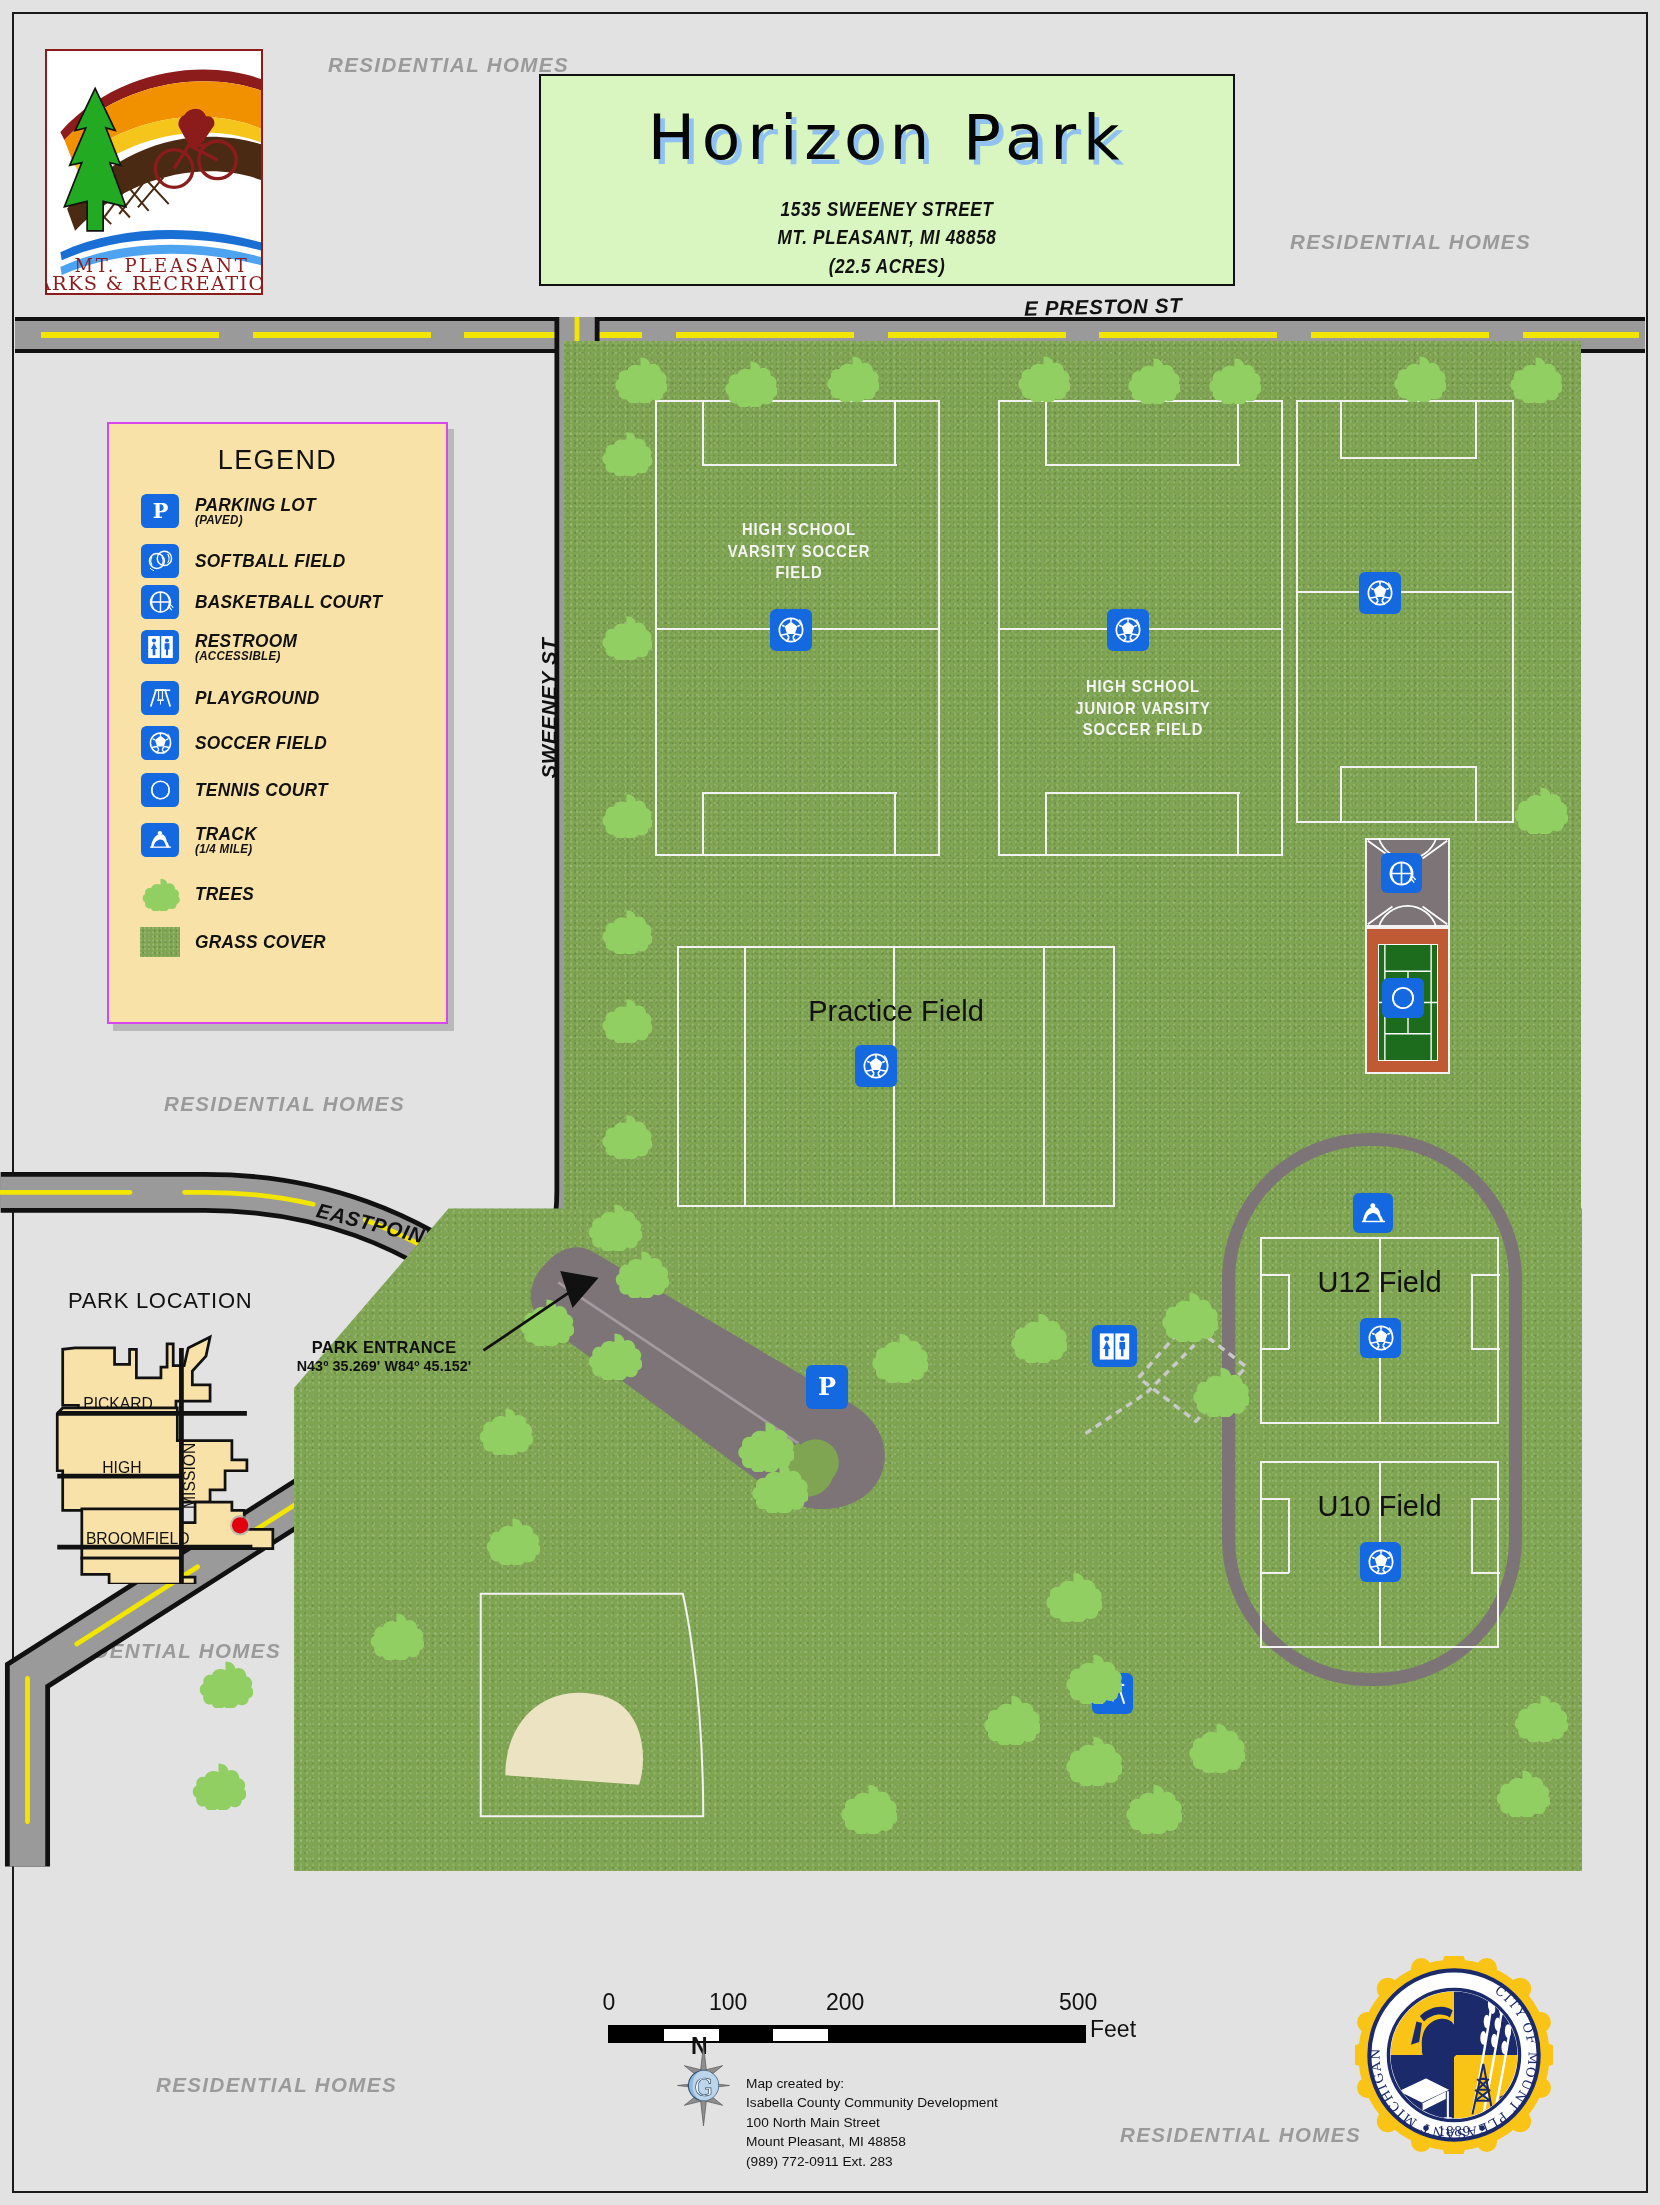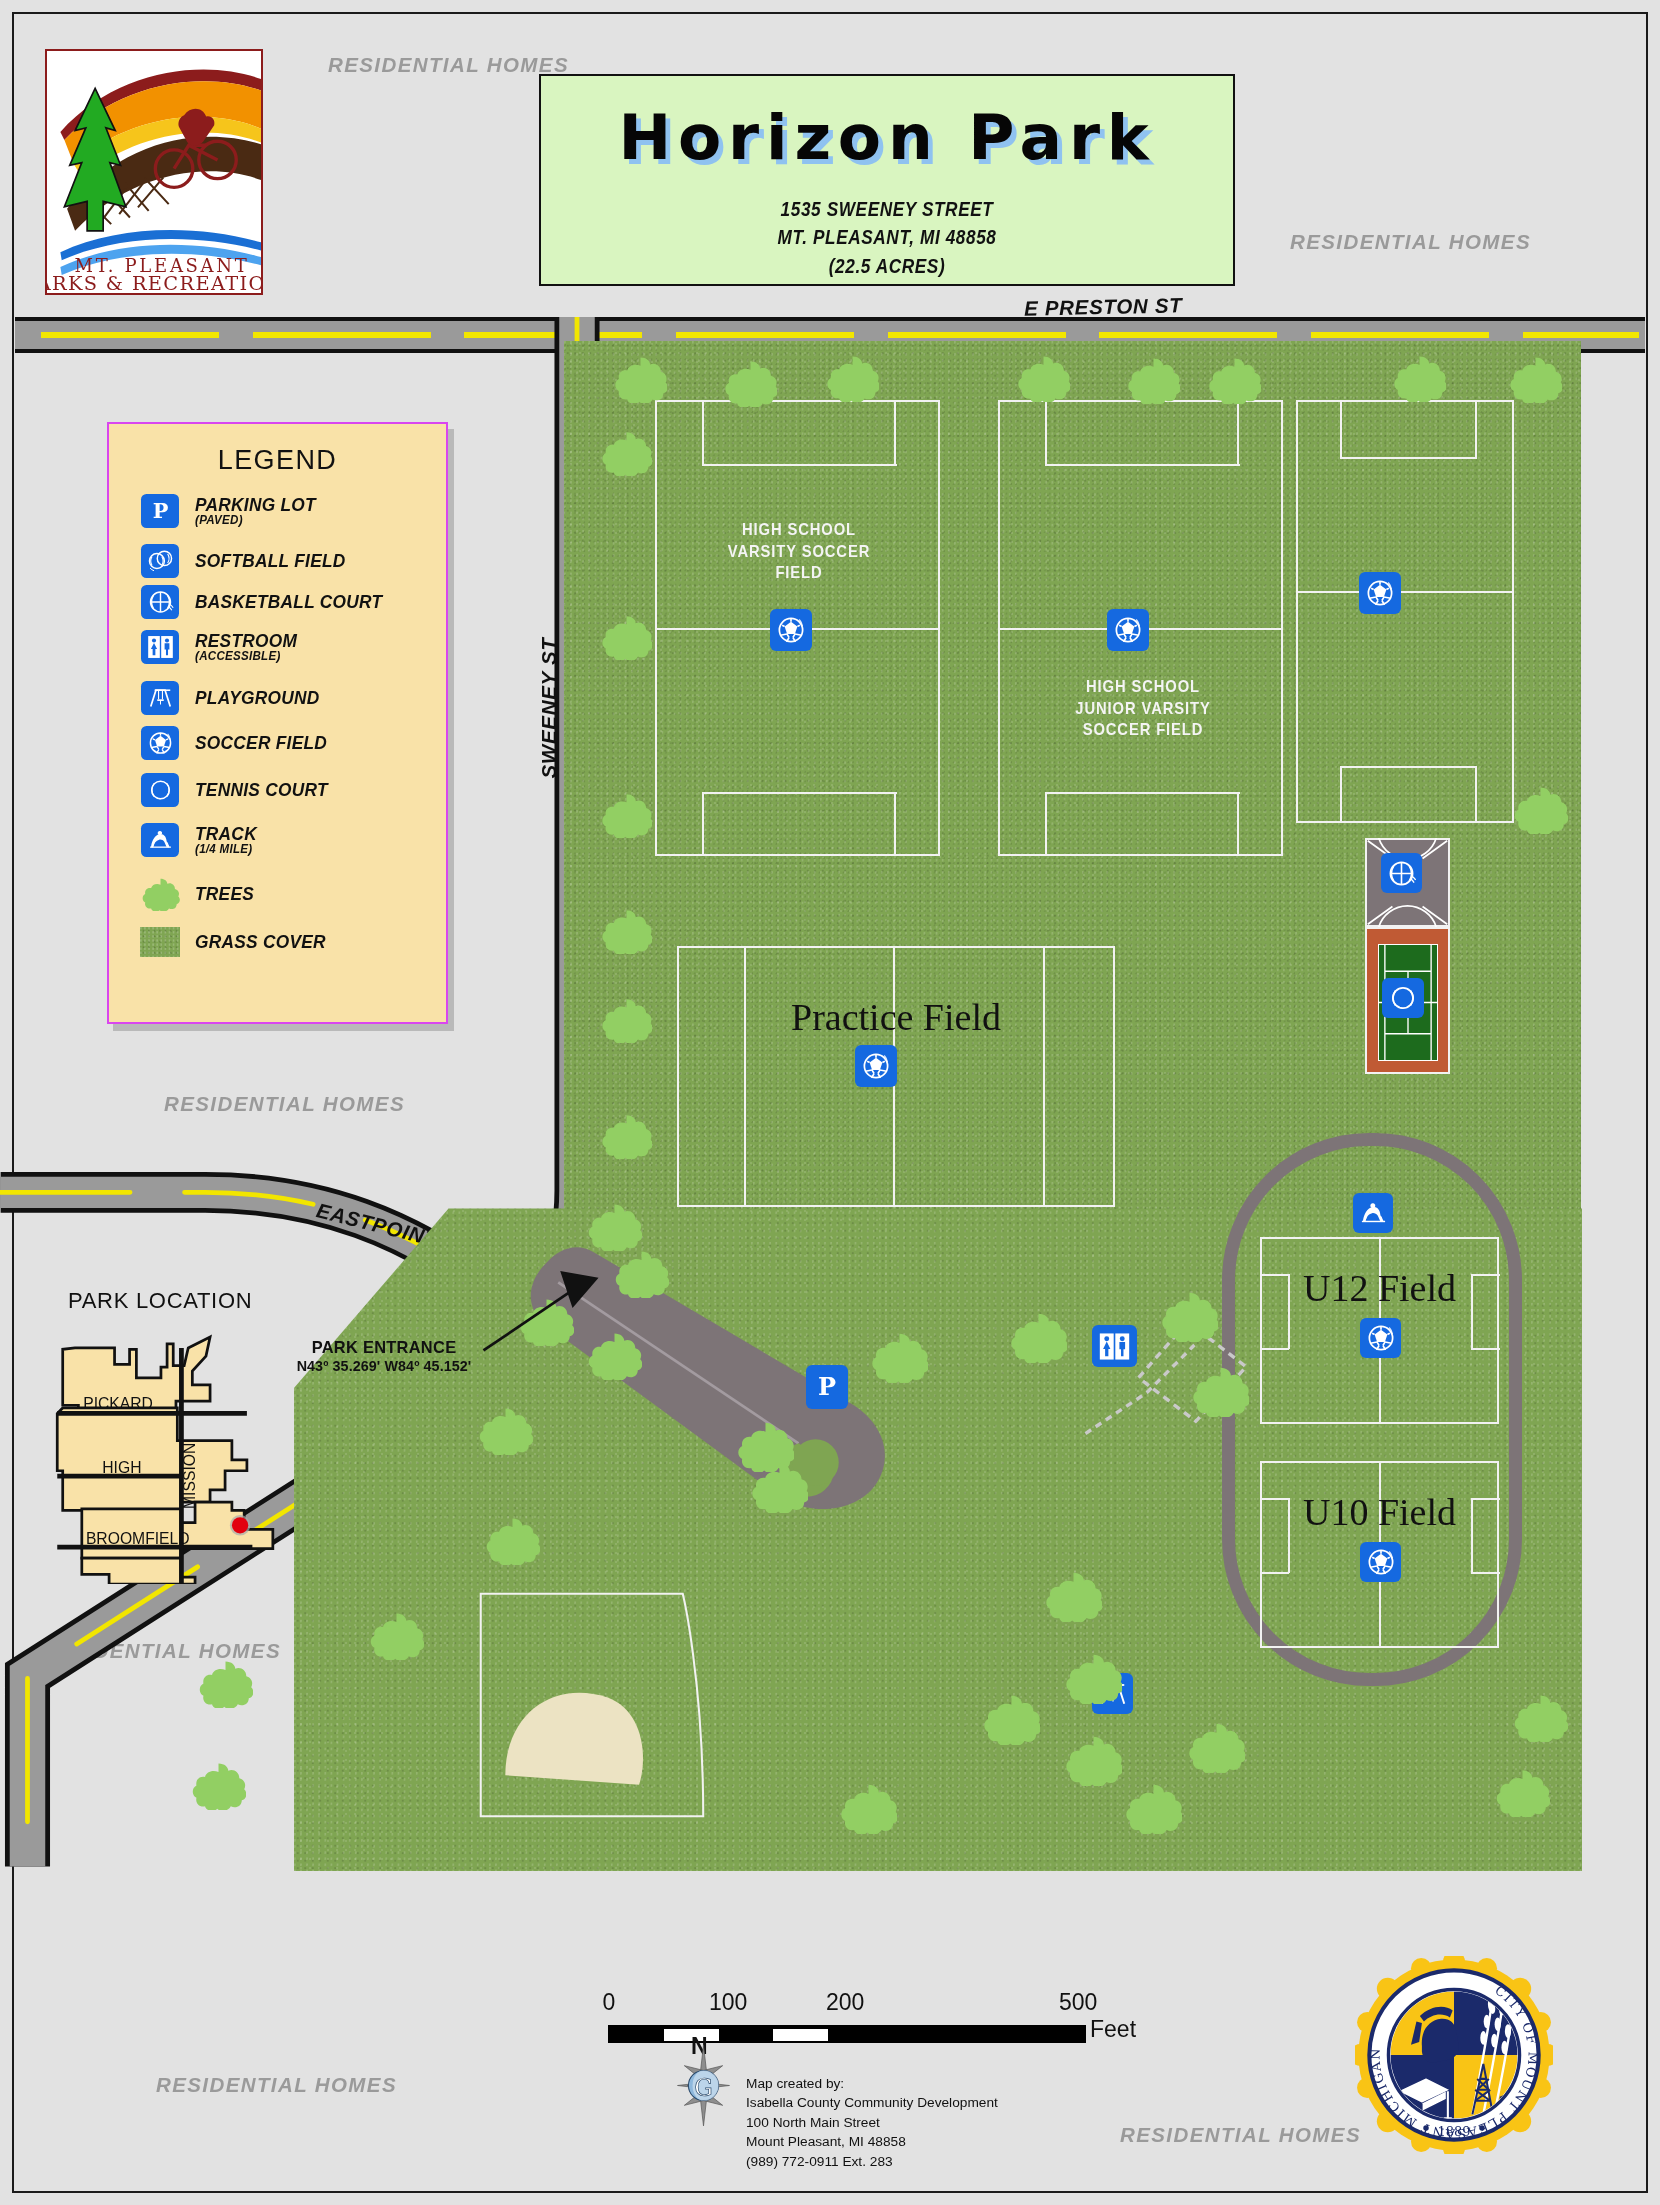--- a/index.html
+++ b/index.html
@@ -18,21 +18,21 @@
 
   
   #logo { position:absolute; left:45px; top:49px; width:218px; height:246px;
           background:#fff; border:2px solid #8c1c1c; overflow:hidden; }
   #logo svg { display:block; width:100%; height:100%; }
 
   
   #title-box { position:absolute; left:539px; top:74px; width:696px; height:212px;
                background:#d9f5c0; border:2.7px solid #111; }
   #park-title { position:absolute; left:0; right:0; top:24.6px; text-align:center;
-                font-family:"DejaVu Sans", sans-serif; font-weight:bold;
+                font-family:"DejaVu Sans", sans-serif; font-weight:normal;
                 font-size:63px; letter-spacing:6.8px; color:#060606;
                 text-shadow:4.8px 4.8px 0 #8fc2f0; }
   .addr { position:absolute; left:0; right:0; text-align:center;
           font-family:"Liberation Sans", sans-serif; font-style:italic;
           font-weight:bold; font-size:20px; letter-spacing:0.7px; color:#111;
           transform:scaleX(.86); }
   #addr1 { top:122px; }
   #addr2 { top:150px; }
   #addr3 { top:179px; }
 
@@ -68,21 +68,21 @@
   
   .field { position:absolute; border:2px solid #f2f2f2; }
   .fline { position:absolute; background:#f2f2f2; }
 
   
   .fl-label { position:absolute; text-align:center; color:#f4f4f4;
               font-family:"Liberation Sans", sans-serif; font-size:16.4px;
               font-weight:600; letter-spacing:1px; line-height:1.32;
               transform:scaleX(.9); }
   .fl-dark { position:absolute; text-align:center; color:#111;
-             font-family:Liberation Serif, serif; font-size:38px; }
+             font-family:Liberation Sans, sans-serif; font-size:29px; }
 
   
   .chip { position:absolute; background:#1569e0; border-radius:6.1px;
           display:flex; align-items:center; justify-content:center; }
   .chip svg { display:block; }
 
   
   .tree { position:absolute; }
 
   

